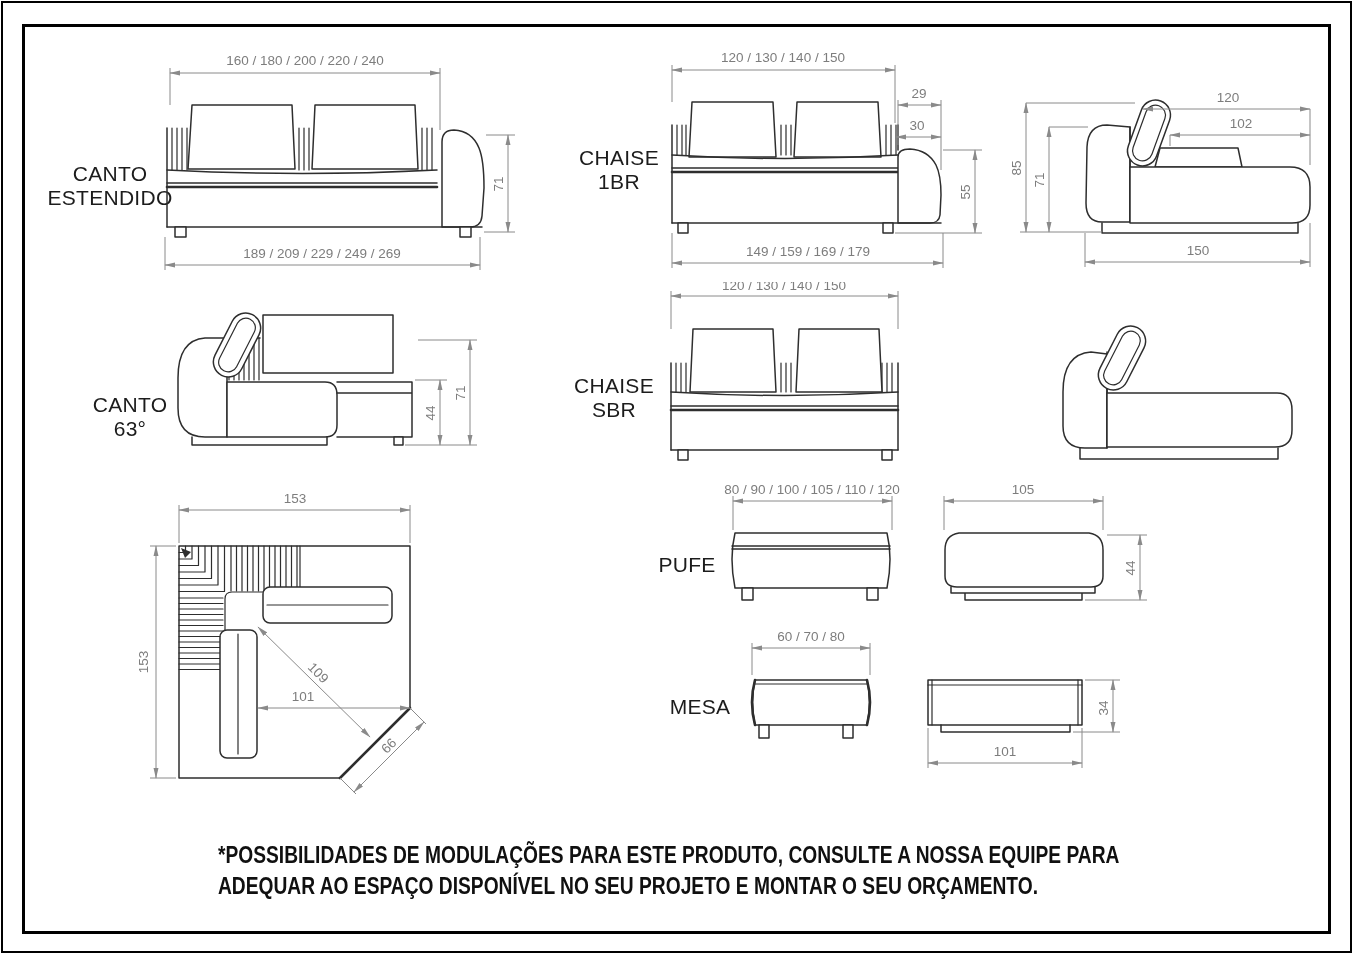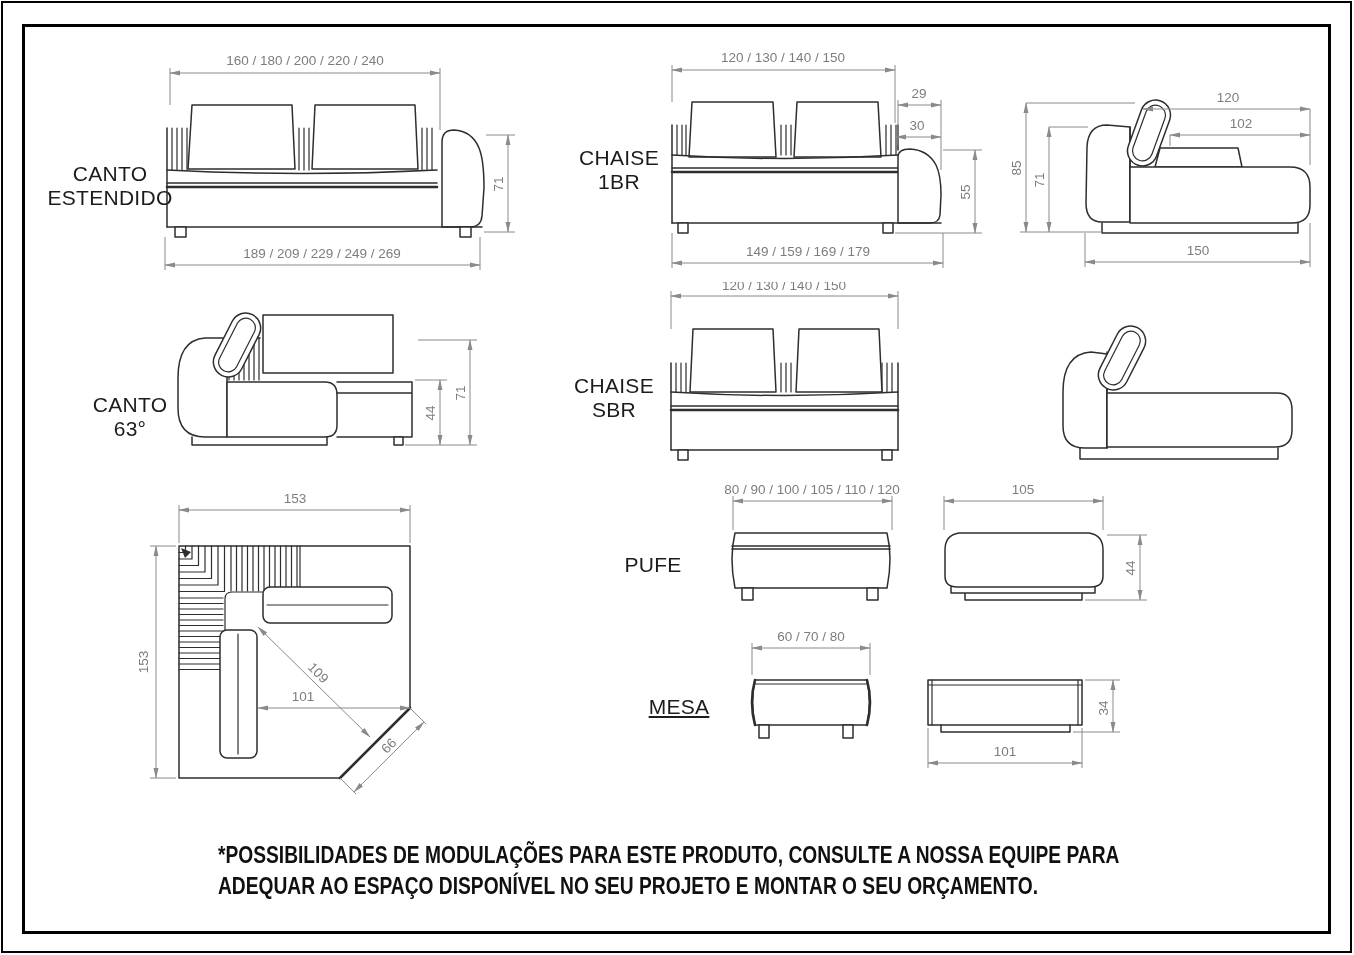--- a/index.html
+++ b/index.html
@@ -37,22 +37,22 @@
     <div>1BR</div>
   </div>
   <div class="lbl" style="left:45px;top:393px;">
     <div>CANTO</div>
     <div>63°</div>
   </div>
   <div class="lbl" style="left:529px;top:374px;">
     <div>CHAISE</div>
     <div>SBR</div>
   </div>
-  <div class="lbl" style="left:568px;top:553px;">PUFE</div>
-  <div class="lbl" style="left:594px;top:695px;text-decoration:underline;">MESA</div>
+  <div class="lbl" style="left:602px;top:553px;">PUFE</div>
+  <div class="lbl" style="left:615px;top:695px;">MESA</div>
 
   <svg class="drawing" style="left:160px;top:48px;" width="372" height="240" viewBox="0 0 372 240">
     <defs>
         <marker id="a1" viewBox="0 0 10 6" refX="9.3" refY="3" markerWidth="11" markerHeight="6.6" orient="auto-start-reverse">
           <path d="M0,0.7 L10,3 L0,5.3 Z" fill="#8a8a8a"></path>
         </marker>
       </defs>
     <g>
       <path class="ln thin" d="M12,80 V122 M17,80 V122 M22,80 V122 M27,80 V122 M139,80 V122 M144,80 V122 M149,80 V122 M262,80 V122 M267,80 V122 M272,80 V122"></path>
       <path class="ln" d="M7,80 V179"></path>

